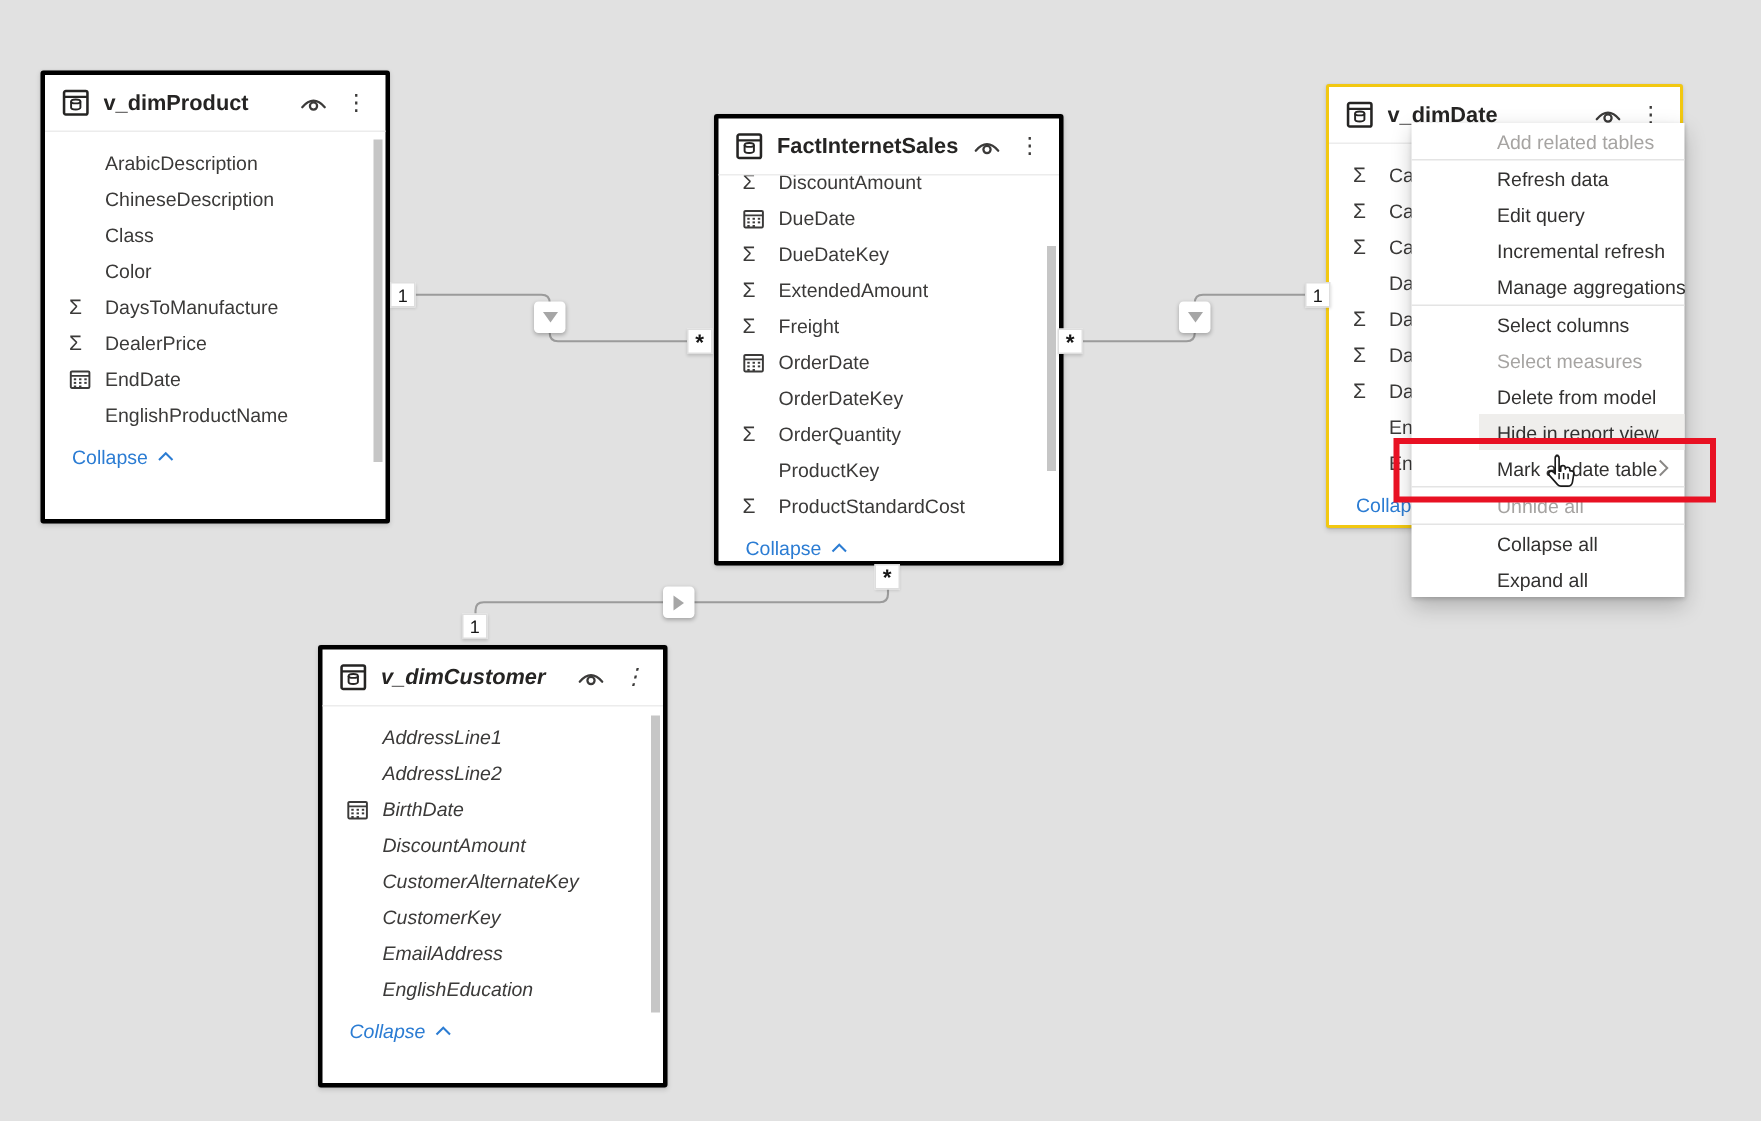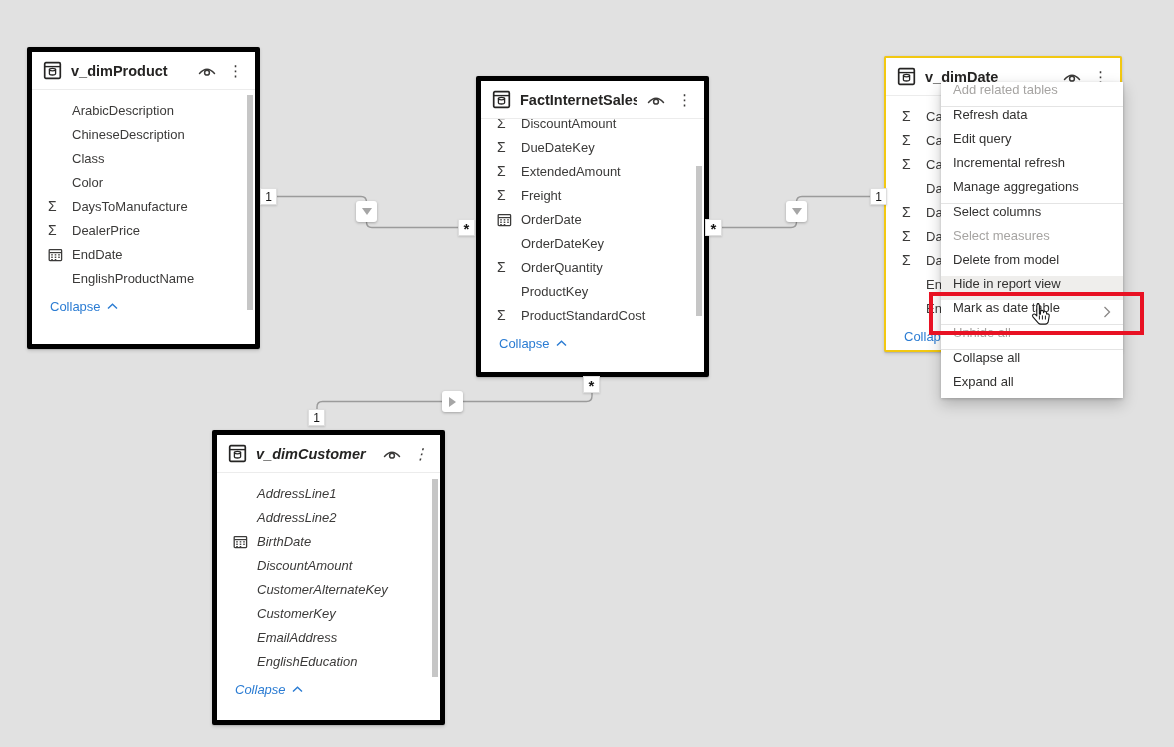--- a/index.html
+++ b/index.html
@@ -5,21 +5,21 @@
   html,body{margin:0;padding:0;}
   body{
     width:1174px;height:747px;position:relative;overflow:hidden;
     background:#e1e1e1;
     font-family:"Liberation Sans",sans-serif;
     -webkit-font-smoothing:antialiased;
   }
   .rel-lines{position:absolute;left:0;top:0;z-index:1;}
   .table-card{
     position:absolute;background:#fff;box-sizing:border-box;
-    border:5px solid #000000;border-radius:2px;z-index:2;
+    border:3px solid #000000;border-radius:2px;z-index:2;
     box-shadow:0 1.6px 3.6px rgba(0,0,0,.13),0 .3px .9px rgba(0,0,0,.11);
   }
   .table-card.selected{border:2px solid #f2c811;}
   .card-header{
     height:38px;display:flex;align-items:center;gap:9px;
     padding:0 10px 0 11px;border-bottom:1px solid #ececec;box-sizing:border-box;
   }
   .card-title{flex:1;font-size:14.5px;font-weight:700;color:#252423;white-space:nowrap;overflow:hidden;}
   .hdr-icon{display:flex;align-items:center;justify-content:center;flex:0 0 auto;}
   .dots{font-size:15px;color:#3b3a39;line-height:1;padding:0 2px;}
@@ -41,21 +41,21 @@
   .rel-marker{
     position:absolute;width:21px;height:21px;background:#fff;border-radius:3px;z-index:4;
     box-shadow:0 1px 3px rgba(0,0,0,.28);display:flex;align-items:center;justify-content:center;
   }
   .tri-down{width:0;height:0;border-left:5.5px solid transparent;border-right:5.5px solid transparent;border-top:7.5px solid #a6a6a6;}
   .tri-right{width:0;height:0;border-top:5.5px solid transparent;border-bottom:5.5px solid transparent;border-left:7.5px solid #a6a6a6;}
   .context-menu{
     position:absolute;left:941px;top:82px;width:182px;z-index:20;background:#fff;
     box-shadow:0 6px 14px rgba(0,0,0,.22),0 1px 3px rgba(0,0,0,.18);
   }
-  .menu-item{height:24px;display:flex;padding:0 12px;font-size:13px;color:#323130;white-space:nowrap;cursor:default;}
+  .menu-item{height:24px;display:flex;align-items:center;padding:0 12px;font-size:13px;color:#323130;white-space:nowrap;cursor:default;margin-left:45px;}
   .menu-item.disabled{color:#a6a4a2;}
   .menu-item.hovered{background:#efeeec;}
   .menu-sep{height:1px;background:#e4e4e4;}
   .submenu-chevron{margin-left:auto;display:flex;align-items:center;}
   .red-box{position:absolute;left:929px;top:292px;width:207px;height:35px;border:4px solid #e81123;z-index:40;}
   .cursor{position:absolute;left:1029px;top:302px;z-index:50;}
 </style>
 </head>
 <body>
 
@@ -199,209 +199,228 @@
     <div class="card-body">
       <div class="rows">
           <div class="field-row">
             <span class="field-icon">
               <span class="sigma">Σ</span>
             </span>
             <span>DiscountAmount</span>
           </div>
           <div class="field-row">
             <span class="field-icon">
-              <span class="sigma">Σ</span>
-            </span>
-            <span>DueDateKey</span>
-          </div>
-          <div class="field-row">
-            <span class="field-icon">
-              <span class="sigma">Σ</span>
-            </span>
-            <span>ExtendedAmount</span>
-          </div>
-          <div class="field-row">
-            <span class="field-icon">
-              <span class="sigma">Σ</span>
-            </span>
-            <span>Freight</span>
-          </div>
-          <div class="field-row">
-            <span class="field-icon">
               <svg width="15" height="15" viewBox="0 0 15 15">
                 <rect x="1.2" y="2.6" width="12.4" height="11" rx="0.8" fill="none" stroke="#3b3a39" stroke-width="1.3"></rect>
                 <line x1="1.4" y1="5.6" x2="13.4" y2="5.6" stroke="#3b3a39" stroke-width="1.2"></line>
                 <g fill="#3b3a39">
                   <rect x="3.2" y="7.2" width="1.6" height="1.3"></rect>
                   <rect x="6.7" y="7.2" width="1.6" height="1.3"></rect>
                   <rect x="10.2" y="7.2" width="1.6" height="1.3"></rect>
                   <rect x="3.2" y="9.6" width="1.6" height="1.3"></rect>
                   <rect x="6.7" y="9.6" width="1.6" height="1.3"></rect>
                   <rect x="10.2" y="9.6" width="1.6" height="1.3"></rect>
                   <rect x="3.2" y="12" width="1.6" height="1.3"></rect>
                   <rect x="6.7" y="12" width="1.6" height="1.3"></rect>
                 </g>
               </svg>
             </span>
-            <span>OrderDate</span>
-          </div>
-          <div class="field-row">
-            <span class="field-icon"></span>
-            <span>OrderDateKey</span>
-          </div>
-          <div class="field-row">
-            <span class="field-icon">
-              <span class="sigma">Σ</span>
-            </span>
-            <span>OrderQuantity</span>
-          </div>
-          <div class="field-row">
-            <span class="field-icon"></span>
-            <span>ProductKey</span>
-          </div>
-          <div class="field-row">
-            <span class="field-icon">
-              <span class="sigma">Σ</span>
-            </span>
-            <span>ProductStandardCost</span>
-          </div>
-        </div>
-      <div class="collapse-row">
-        <span class="collapse-label">Collapse</span>
-        <svg width="11" height="7" viewBox="0 0 11 7">
-            <polyline points="1,5.6 5.5,1.2 10,5.6" fill="none" stroke="#2b7cd3" stroke-width="1.4"></polyline>
-          </svg>
-      </div>
-    </div>
-  <div class="scrollbar" style="top: 85px; height: 150px;"></div>
-    </div>
-    <div class="table-card selected" style="left: 884px; top: 56px; width: 238px; height: 296px;">
-    <div class="card-header">
-      <span class="hdr-icon">
-        <svg width="19" height="19" viewBox="0 0 19 19">
-          <rect x="1.7" y="1.7" width="15.6" height="15.6" rx="1.2" fill="none" stroke="#252423" stroke-width="1.7"></rect>
-          <line x1="2" y1="5.6" x2="17" y2="5.6" stroke="#252423" stroke-width="1.4"></line>
-          <ellipse cx="9.5" cy="8.6" rx="3.1" ry="1.3" fill="none" stroke="#252423" stroke-width="1.3"></ellipse>
-          <path d="M6.4,8.6 v4.1 a3.1,1.3 0 0 0 6.2,0 v-4.1" fill="none" stroke="#252423" stroke-width="1.3"></path>
-        </svg>
-      </span>
-      <span class="card-title">v_dimDate</span>
-      <span class="hdr-icon">
-        <svg width="20" height="13" viewBox="0 0 20 13">
-          <path d="M2.5,9.5 Q10,0.8 17.5,9.5" fill="none" stroke="#3b3a39" stroke-width="1.5" stroke-linecap="round"></path>
-          <circle cx="10" cy="8.7" r="2.4" fill="none" stroke="#3b3a39" stroke-width="1.5"></circle>
-        </svg>
-      </span>
-      <span class="hdr-icon dots">⋮</span>
-    </div>
-    <div class="card-body">
-      <div class="rows">
-          <div class="field-row">
-            <span class="field-icon">
-              <span class="sigma">Σ</span>
-            </span>
-            <span>Cale</span>
-          </div>
-          <div class="field-row">
-            <span class="field-icon">
-              <span class="sigma">Σ</span>
-            </span>
-            <span>Cale</span>
-          </div>
-          <div class="field-row">
-            <span class="field-icon">
-              <span class="sigma">Σ</span>
-            </span>
-            <span>Cale</span>
-          </div>
-          <div class="field-row">
-            <span class="field-icon"></span>
-            <span>Dat</span>
-          </div>
-          <div class="field-row">
-            <span class="field-icon">
-              <span class="sigma">Σ</span>
-            </span>
-            <span>Day</span>
-          </div>
-          <div class="field-row">
-            <span class="field-icon">
-              <span class="sigma">Σ</span>
-            </span>
-            <span>Day</span>
-          </div>
-          <div class="field-row">
-            <span class="field-icon">
-              <span class="sigma">Σ</span>
-            </span>
-            <span>Day</span>
-          </div>
-          <div class="field-row">
-            <span class="field-icon"></span>
-            <span>Eng</span>
-          </div>
-          <div class="field-row">
-            <span class="field-icon"></span>
-            <span>Eng</span>
-          </div>
-        </div>
-      <div class="collapse-row">
-        <span class="collapse-label">Collaps</span>
-        <svg width="11" height="7" viewBox="0 0 11 7">
-            <polyline points="1,5.6 5.5,1.2 10,5.6" fill="none" stroke="#2b7cd3" stroke-width="1.4"></polyline>
-          </svg>
-      </div>
-    </div>
-  </div>
-    <div class="table-card" style="left: 212px; top: 430px; width: 233px; height: 295px; font-style: italic;">
-    <div class="card-header">
-      <span class="hdr-icon">
-        <svg width="19" height="19" viewBox="0 0 19 19">
-          <rect x="1.7" y="1.7" width="15.6" height="15.6" rx="1.2" fill="none" stroke="#252423" stroke-width="1.7"></rect>
-          <line x1="2" y1="5.6" x2="17" y2="5.6" stroke="#252423" stroke-width="1.4"></line>
-          <ellipse cx="9.5" cy="8.6" rx="3.1" ry="1.3" fill="none" stroke="#252423" stroke-width="1.3"></ellipse>
-          <path d="M6.4,8.6 v4.1 a3.1,1.3 0 0 0 6.2,0 v-4.1" fill="none" stroke="#252423" stroke-width="1.3"></path>
-        </svg>
-      </span>
-      <span class="card-title">v_dimCustomer</span>
-      <span class="hdr-icon">
-        <svg width="20" height="13" viewBox="0 0 20 13">
-          <path d="M2.5,9.5 Q10,0.8 17.5,9.5" fill="none" stroke="#3b3a39" stroke-width="1.5" stroke-linecap="round"></path>
-          <circle cx="10" cy="8.7" r="2.4" fill="none" stroke="#3b3a39" stroke-width="1.5"></circle>
-        </svg>
-      </span>
-      <span class="hdr-icon dots">⋮</span>
-    </div>
-    <div class="card-body">
-      <div class="rows">
-          <div class="field-row">
-            <span class="field-icon"></span>
-            <span>AddressLine1</span>
-          </div>
-          <div class="field-row">
-            <span class="field-icon"></span>
-            <span>AddressLine2</span>
+            <span>DueDate</span>
+          </div>
+          <div class="field-row">
+            <span class="field-icon">
+              <span class="sigma">Σ</span>
+            </span>
+            <span>DueDateKey</span>
+          </div>
+          <div class="field-row">
+            <span class="field-icon">
+              <span class="sigma">Σ</span>
+            </span>
+            <span>ExtendedAmount</span>
+          </div>
+          <div class="field-row">
+            <span class="field-icon">
+              <span class="sigma">Σ</span>
+            </span>
+            <span>Freight</span>
           </div>
           <div class="field-row">
             <span class="field-icon">
               <svg width="15" height="15" viewBox="0 0 15 15">
                 <rect x="1.2" y="2.6" width="12.4" height="11" rx="0.8" fill="none" stroke="#3b3a39" stroke-width="1.3"></rect>
                 <line x1="1.4" y1="5.6" x2="13.4" y2="5.6" stroke="#3b3a39" stroke-width="1.2"></line>
                 <g fill="#3b3a39">
                   <rect x="3.2" y="7.2" width="1.6" height="1.3"></rect>
                   <rect x="6.7" y="7.2" width="1.6" height="1.3"></rect>
                   <rect x="10.2" y="7.2" width="1.6" height="1.3"></rect>
                   <rect x="3.2" y="9.6" width="1.6" height="1.3"></rect>
                   <rect x="6.7" y="9.6" width="1.6" height="1.3"></rect>
                   <rect x="10.2" y="9.6" width="1.6" height="1.3"></rect>
                   <rect x="3.2" y="12" width="1.6" height="1.3"></rect>
                   <rect x="6.7" y="12" width="1.6" height="1.3"></rect>
                 </g>
               </svg>
             </span>
+            <span>OrderDate</span>
+          </div>
+          <div class="field-row">
+            <span class="field-icon"></span>
+            <span>OrderDateKey</span>
+          </div>
+          <div class="field-row">
+            <span class="field-icon">
+              <span class="sigma">Σ</span>
+            </span>
+            <span>OrderQuantity</span>
+          </div>
+          <div class="field-row">
+            <span class="field-icon"></span>
+            <span>ProductKey</span>
+          </div>
+          <div class="field-row">
+            <span class="field-icon">
+              <span class="sigma">Σ</span>
+            </span>
+            <span>ProductStandardCost</span>
+          </div>
+        </div>
+      <div class="collapse-row">
+        <span class="collapse-label">Collapse</span>
+        <svg width="11" height="7" viewBox="0 0 11 7">
+            <polyline points="1,5.6 5.5,1.2 10,5.6" fill="none" stroke="#2b7cd3" stroke-width="1.4"></polyline>
+          </svg>
+      </div>
+    </div>
+  <div class="scrollbar" style="top: 85px; height: 150px;"></div>
+    </div>
+    <div class="table-card selected" style="left: 884px; top: 56px; width: 238px; height: 296px;">
+    <div class="card-header">
+      <span class="hdr-icon">
+        <svg width="19" height="19" viewBox="0 0 19 19">
+          <rect x="1.7" y="1.7" width="15.6" height="15.6" rx="1.2" fill="none" stroke="#252423" stroke-width="1.7"></rect>
+          <line x1="2" y1="5.6" x2="17" y2="5.6" stroke="#252423" stroke-width="1.4"></line>
+          <ellipse cx="9.5" cy="8.6" rx="3.1" ry="1.3" fill="none" stroke="#252423" stroke-width="1.3"></ellipse>
+          <path d="M6.4,8.6 v4.1 a3.1,1.3 0 0 0 6.2,0 v-4.1" fill="none" stroke="#252423" stroke-width="1.3"></path>
+        </svg>
+      </span>
+      <span class="card-title">v_dimDate</span>
+      <span class="hdr-icon">
+        <svg width="20" height="13" viewBox="0 0 20 13">
+          <path d="M2.5,9.5 Q10,0.8 17.5,9.5" fill="none" stroke="#3b3a39" stroke-width="1.5" stroke-linecap="round"></path>
+          <circle cx="10" cy="8.7" r="2.4" fill="none" stroke="#3b3a39" stroke-width="1.5"></circle>
+        </svg>
+      </span>
+      <span class="hdr-icon dots">⋮</span>
+    </div>
+    <div class="card-body">
+      <div class="rows">
+          <div class="field-row">
+            <span class="field-icon">
+              <span class="sigma">Σ</span>
+            </span>
+            <span>Cale</span>
+          </div>
+          <div class="field-row">
+            <span class="field-icon">
+              <span class="sigma">Σ</span>
+            </span>
+            <span>Cale</span>
+          </div>
+          <div class="field-row">
+            <span class="field-icon">
+              <span class="sigma">Σ</span>
+            </span>
+            <span>Cale</span>
+          </div>
+          <div class="field-row">
+            <span class="field-icon"></span>
+            <span>Dat</span>
+          </div>
+          <div class="field-row">
+            <span class="field-icon">
+              <span class="sigma">Σ</span>
+            </span>
+            <span>Day</span>
+          </div>
+          <div class="field-row">
+            <span class="field-icon">
+              <span class="sigma">Σ</span>
+            </span>
+            <span>Day</span>
+          </div>
+          <div class="field-row">
+            <span class="field-icon">
+              <span class="sigma">Σ</span>
+            </span>
+            <span>Day</span>
+          </div>
+          <div class="field-row">
+            <span class="field-icon"></span>
+            <span>Eng</span>
+          </div>
+          <div class="field-row">
+            <span class="field-icon"></span>
+            <span>Eng</span>
+          </div>
+        </div>
+      <div class="collapse-row">
+        <span class="collapse-label">Collaps</span>
+        <svg width="11" height="7" viewBox="0 0 11 7">
+            <polyline points="1,5.6 5.5,1.2 10,5.6" fill="none" stroke="#2b7cd3" stroke-width="1.4"></polyline>
+          </svg>
+      </div>
+    </div>
+  </div>
+    <div class="table-card" style="left: 212px; top: 430px; width: 233px; height: 295px; font-style: italic;">
+    <div class="card-header">
+      <span class="hdr-icon">
+        <svg width="19" height="19" viewBox="0 0 19 19">
+          <rect x="1.7" y="1.7" width="15.6" height="15.6" rx="1.2" fill="none" stroke="#252423" stroke-width="1.7"></rect>
+          <line x1="2" y1="5.6" x2="17" y2="5.6" stroke="#252423" stroke-width="1.4"></line>
+          <ellipse cx="9.5" cy="8.6" rx="3.1" ry="1.3" fill="none" stroke="#252423" stroke-width="1.3"></ellipse>
+          <path d="M6.4,8.6 v4.1 a3.1,1.3 0 0 0 6.2,0 v-4.1" fill="none" stroke="#252423" stroke-width="1.3"></path>
+        </svg>
+      </span>
+      <span class="card-title">v_dimCustomer</span>
+      <span class="hdr-icon">
+        <svg width="20" height="13" viewBox="0 0 20 13">
+          <path d="M2.5,9.5 Q10,0.8 17.5,9.5" fill="none" stroke="#3b3a39" stroke-width="1.5" stroke-linecap="round"></path>
+          <circle cx="10" cy="8.7" r="2.4" fill="none" stroke="#3b3a39" stroke-width="1.5"></circle>
+        </svg>
+      </span>
+      <span class="hdr-icon dots">⋮</span>
+    </div>
+    <div class="card-body">
+      <div class="rows">
+          <div class="field-row">
+            <span class="field-icon"></span>
+            <span>AddressLine1</span>
+          </div>
+          <div class="field-row">
+            <span class="field-icon"></span>
+            <span>AddressLine2</span>
+          </div>
+          <div class="field-row">
+            <span class="field-icon">
+              <svg width="15" height="15" viewBox="0 0 15 15">
+                <rect x="1.2" y="2.6" width="12.4" height="11" rx="0.8" fill="none" stroke="#3b3a39" stroke-width="1.3"></rect>
+                <line x1="1.4" y1="5.6" x2="13.4" y2="5.6" stroke="#3b3a39" stroke-width="1.2"></line>
+                <g fill="#3b3a39">
+                  <rect x="3.2" y="7.2" width="1.6" height="1.3"></rect>
+                  <rect x="6.7" y="7.2" width="1.6" height="1.3"></rect>
+                  <rect x="10.2" y="7.2" width="1.6" height="1.3"></rect>
+                  <rect x="3.2" y="9.6" width="1.6" height="1.3"></rect>
+                  <rect x="6.7" y="9.6" width="1.6" height="1.3"></rect>
+                  <rect x="10.2" y="9.6" width="1.6" height="1.3"></rect>
+                  <rect x="3.2" y="12" width="1.6" height="1.3"></rect>
+                  <rect x="6.7" y="12" width="1.6" height="1.3"></rect>
+                </g>
+              </svg>
+            </span>
             <span>BirthDate</span>
           </div>
           <div class="field-row">
             <span class="field-icon"></span>
             <span>DiscountAmount</span>
           </div>
           <div class="field-row">
             <span class="field-icon"></span>
             <span>CustomerAlternateKey</span>
           </div>

